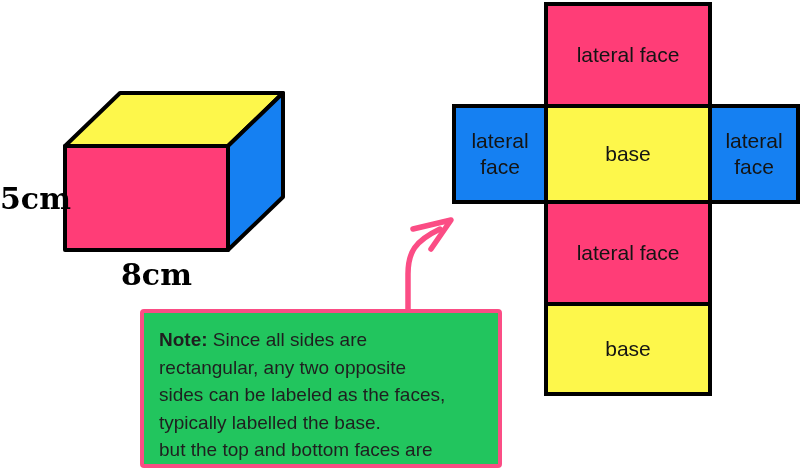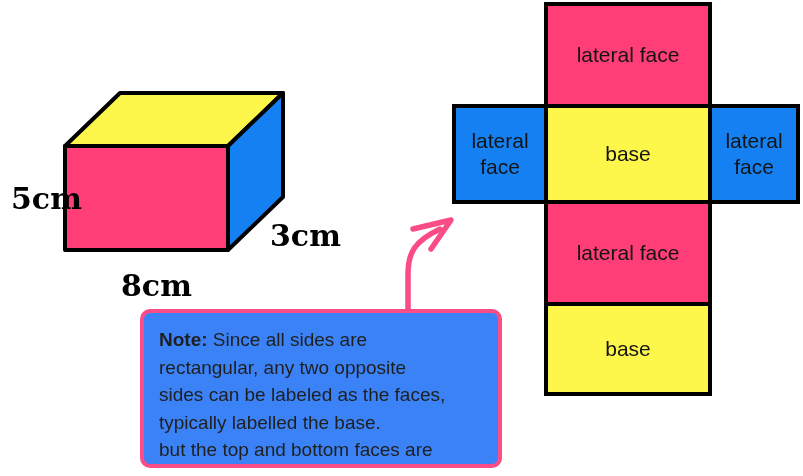--- a/index.html
+++ b/index.html
@@ -40,22 +40,22 @@
   .fill-yellow { background:#FDF74B; }
   .fill-blue   { background:#1580F2; }
 
   
   .note-box {
     position:absolute;
     left:140px; top:309px;
     width:362px; height:159px;
     box-sizing:border-box;
     border:4px solid #FB4D85;
-    border-radius:10px;
-    background:#3b82f6;
+    border-radius:4px;
+    background:#22c55e;
     padding:13px 15px;
     font-size:19px;
     line-height:27.5px;
     color:#1f1f1f;
   }
   .note-line { white-space:nowrap; }
   .note-line b { font-weight:bold; }
 </style>
 </head>
 <body>
@@ -69,23 +69,22 @@
     <polygon points="228,146 283,93 283,197 228,250" fill="#1580F2" stroke="#000" stroke-width="4" stroke-linejoin="round"></polygon>
 
     <polygon points="65,146 228,146 228,250 65,250" fill="#FF3D77" stroke="#000" stroke-width="4" stroke-linejoin="round"></polygon>
 
     <g>
       <path d="M408,312 L408,274 C408,252 415,241 440,229" fill="none" stroke="#FB4D85" stroke-width="5.5" stroke-linecap="round"></path>
       <path d="M413,229 L451,220 L431,249" fill="none" stroke="#FB4D85" stroke-width="5.5" stroke-linecap="round" stroke-linejoin="round"></path>
     </g>
   </svg>
 
-  <div class="dim-label" style="left:11px; top:181px; width:56px;">5cm</div>
-  <div class="dim-label" style="left:121px; top:268px; width:60px;">8cm</div>
-  <div class="dim-label" style="left:270px; top:218px; width:62px;">3cm</div>
+  <div class="dim-label" style="left:0px; top:181px; width:56px;">5cm</div>
+  <div class="dim-label" style="left:121px; top:257px; width:60px;">8cm</div>
 
   <div class="net-face fill-pink" style="left:544px; top:2px; width:168px; height:106px;">
     <span>lateral face</span>
   </div>
 
   <div class="net-face fill-blue" style="left:452px; top:104px; width:96px; height:100px;">
     <span>lateral face</span>
   </div>
 
   <div class="net-face fill-yellow" style="left:544px; top:104px; width:168px; height:100px;">

